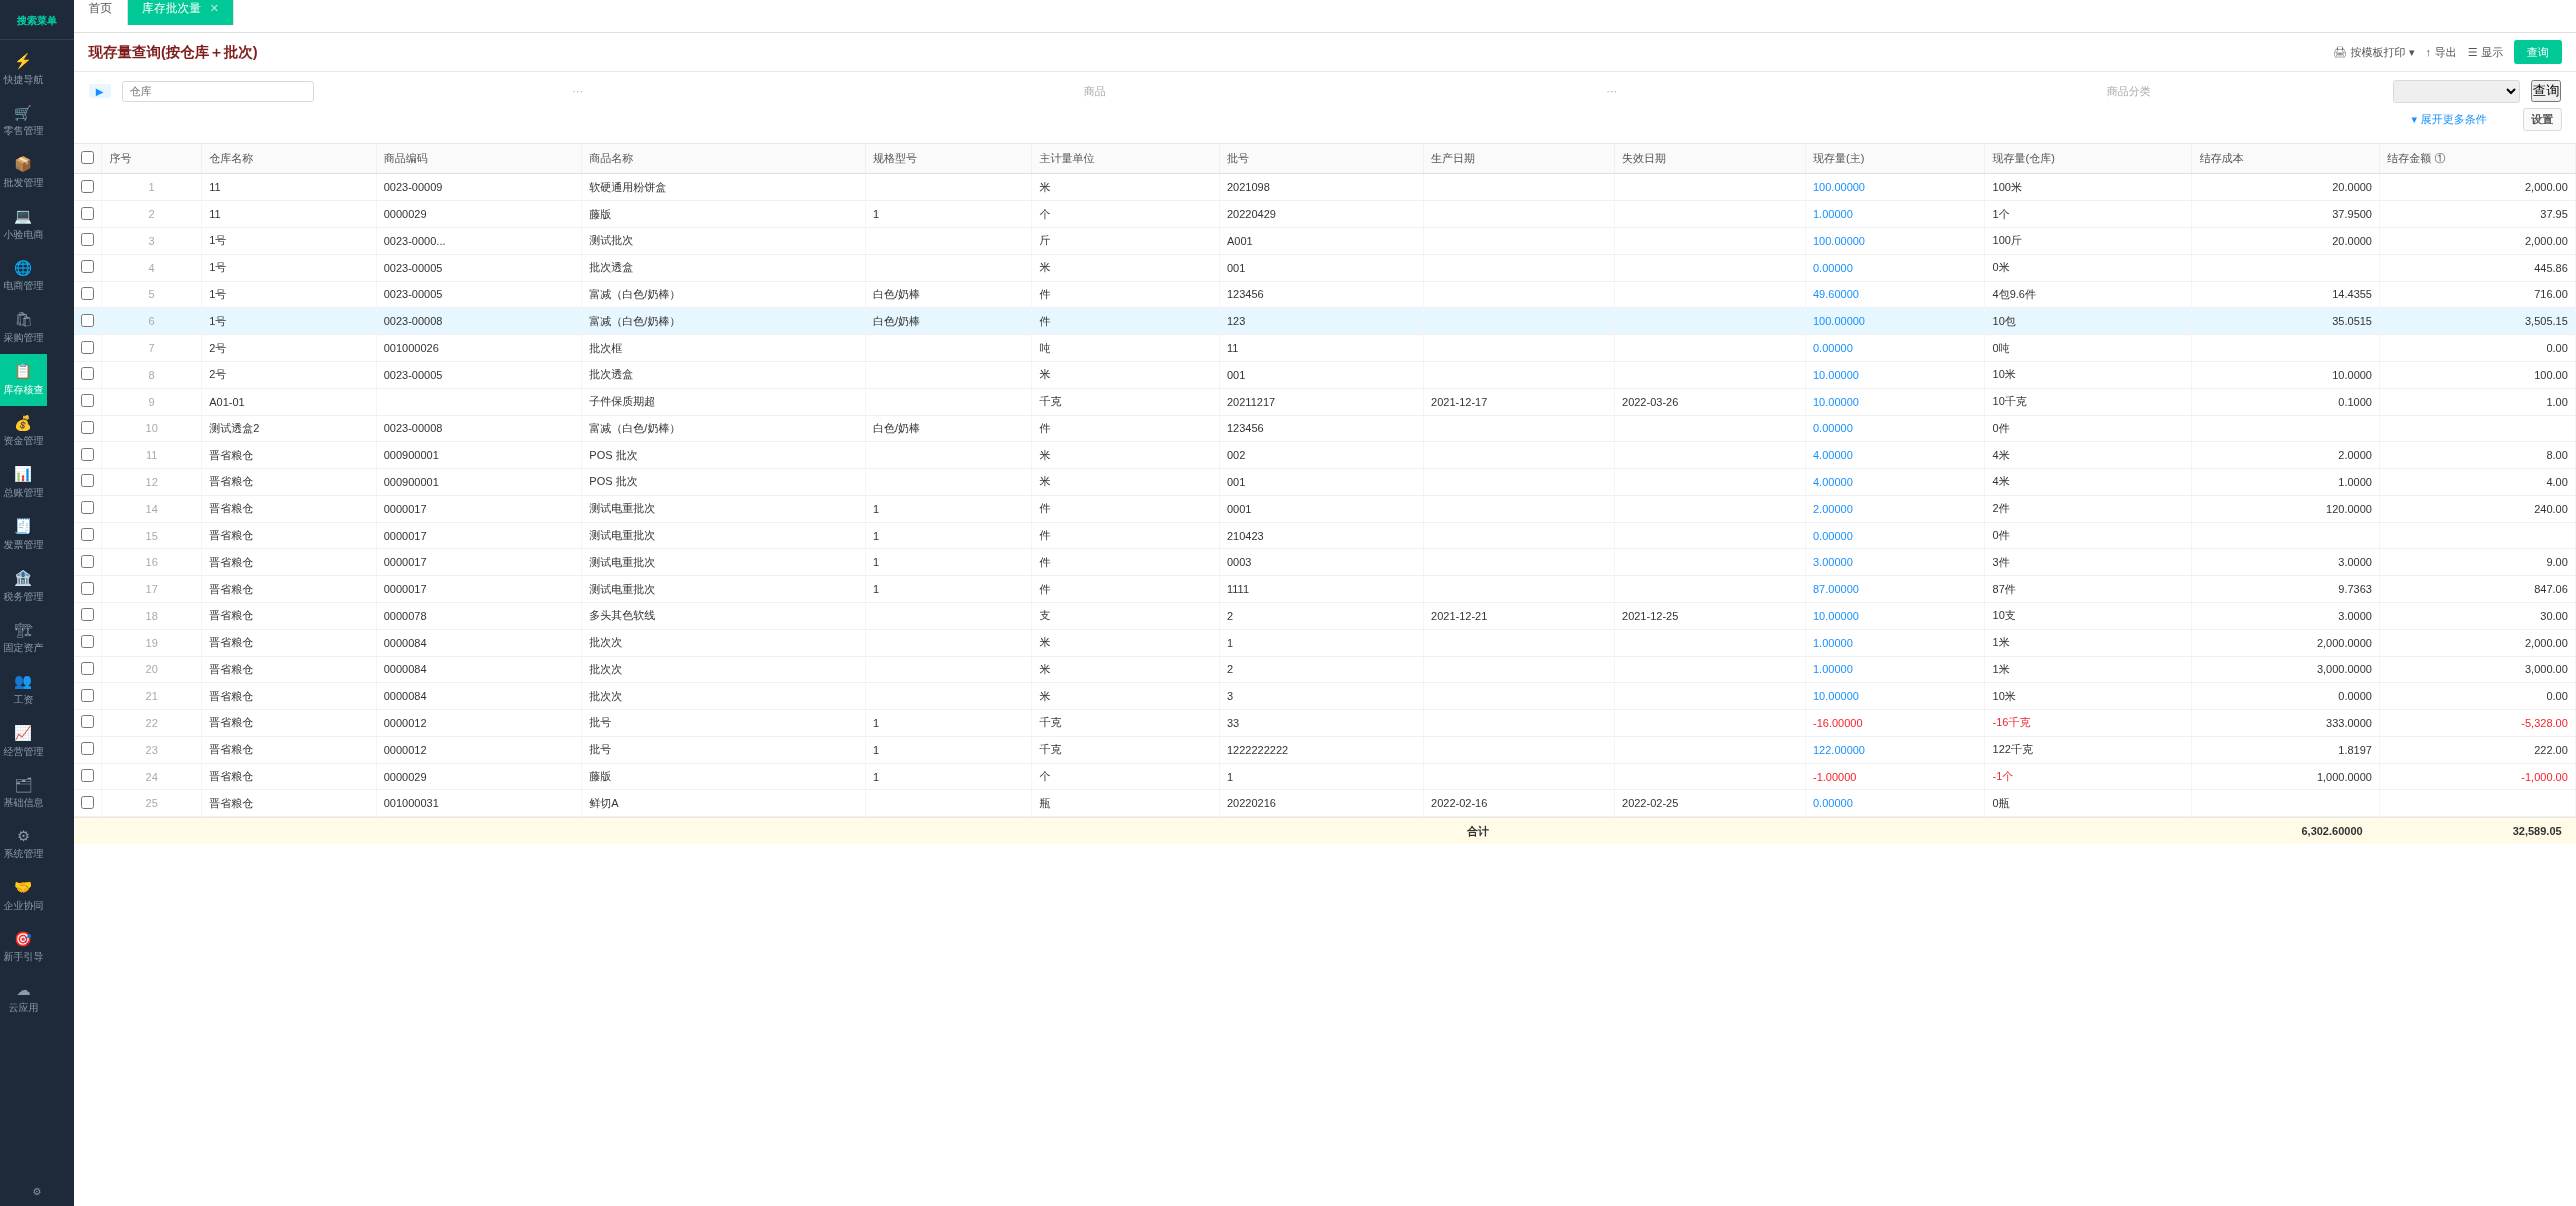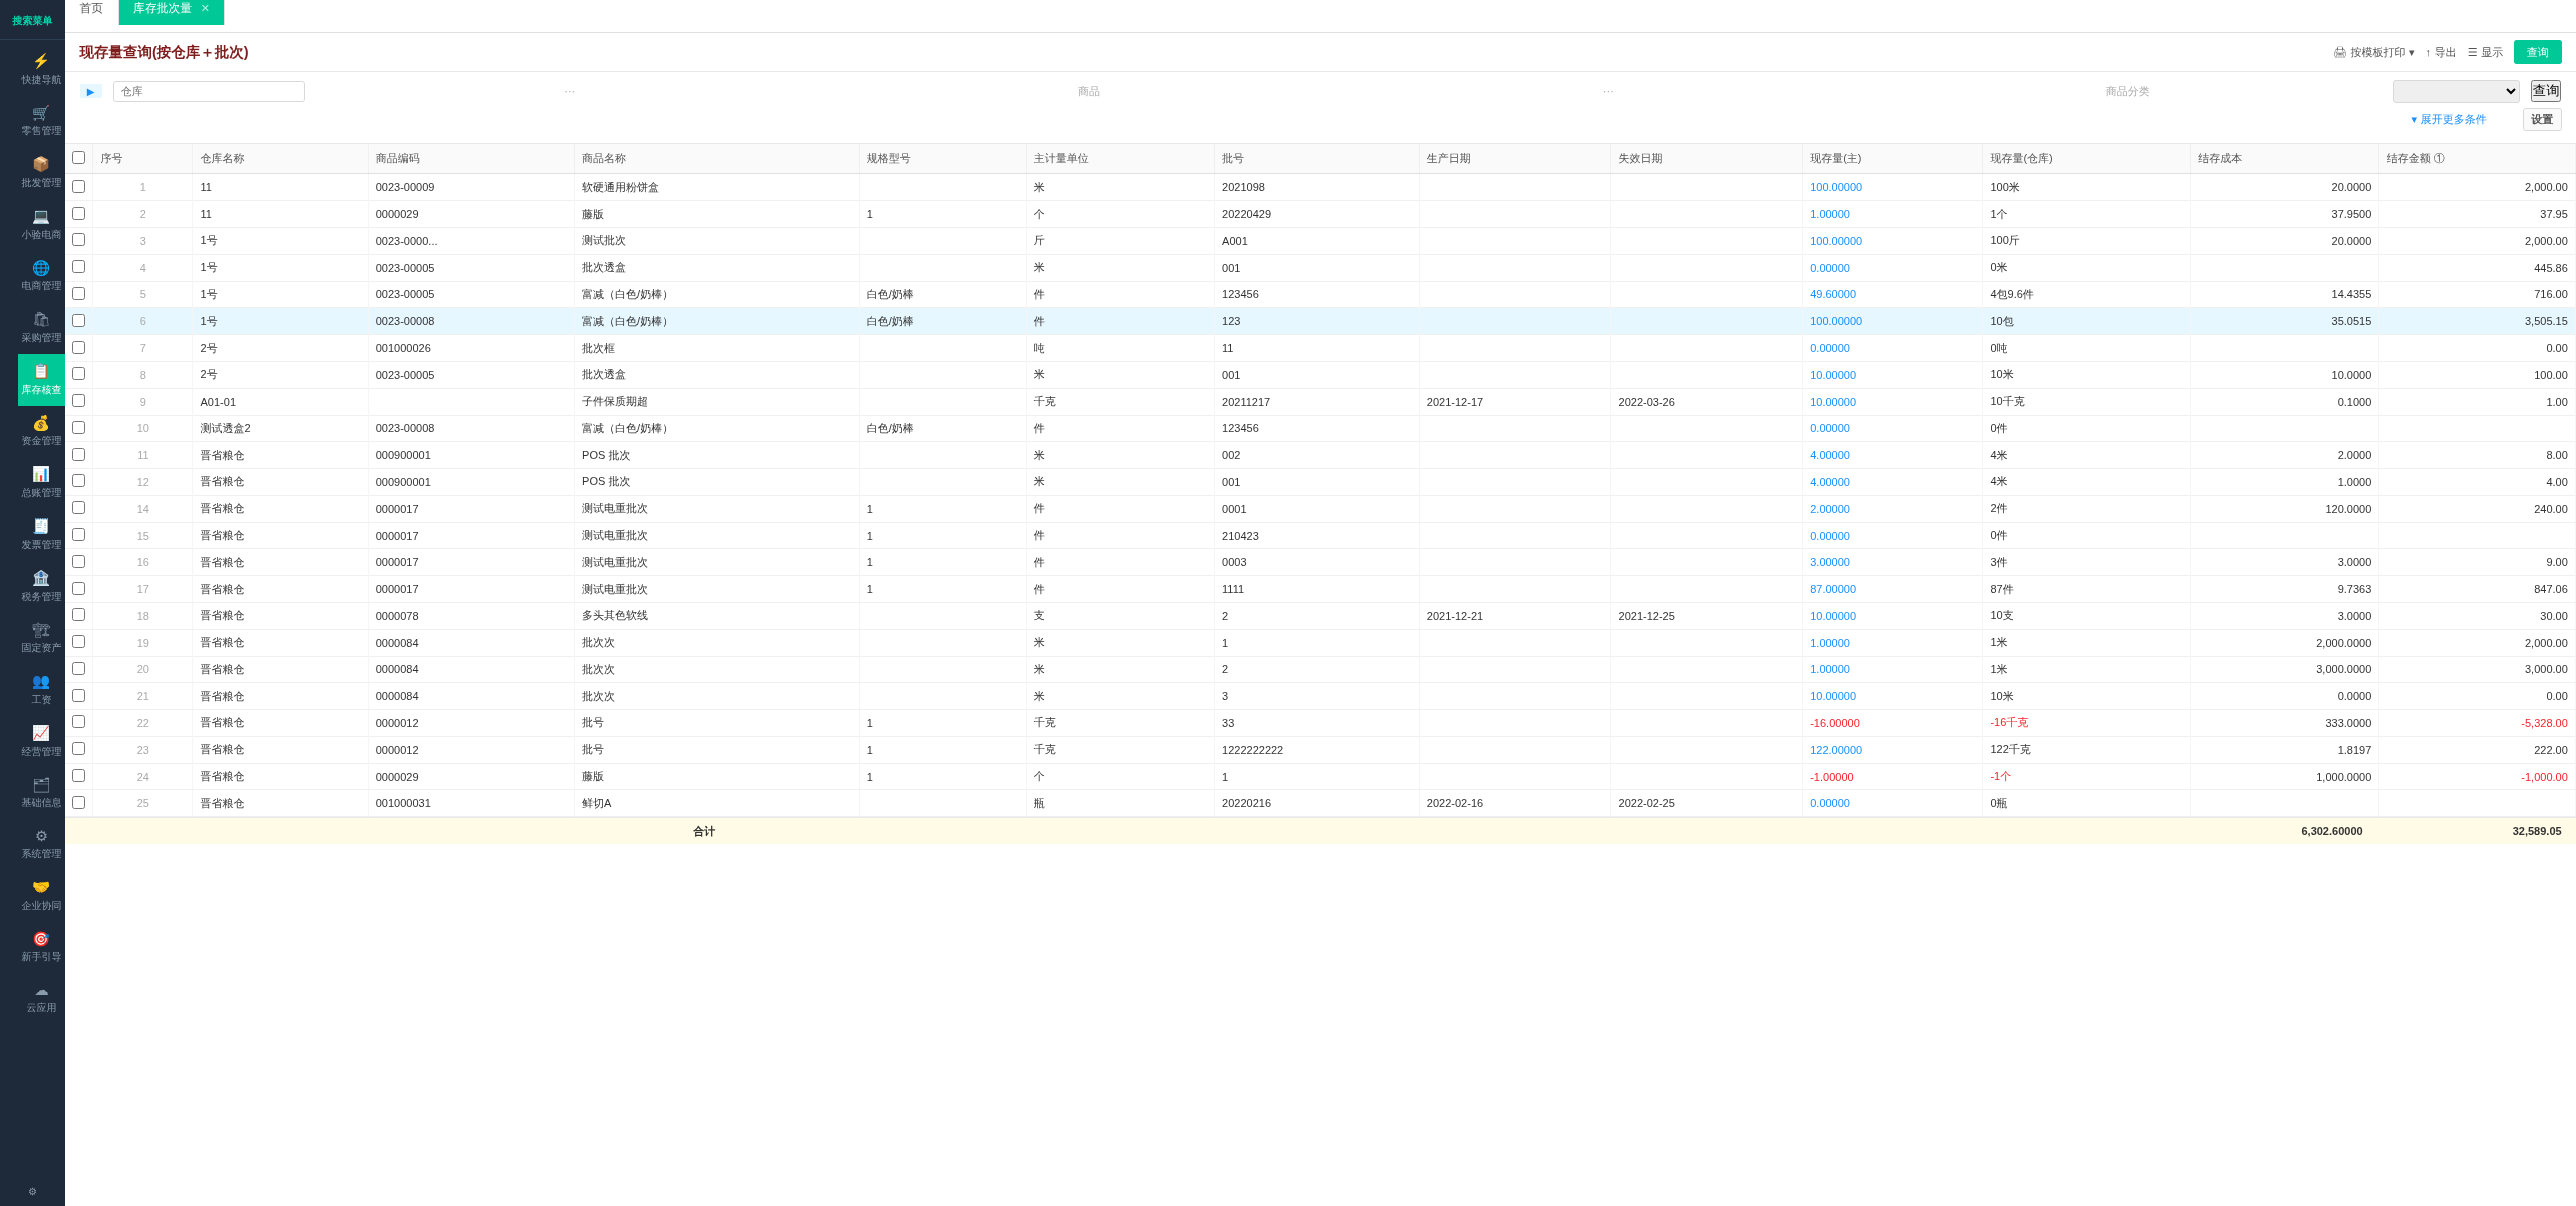--- a/index.html
+++ b/index.html
@@ -1,25 +1,25 @@
 <!DOCTYPE html>
 <html style="font-size:14.5px"><head>
   <meta charset="utf-8">
   <style>
     * { box-sizing: border-box; margin: 0; padding: 0; }
     body { font-family: 'Microsoft YaHei', Arial, sans-serif; font-size: 11px; background: #f0f2f5; display: flex; height: 100vh; overflow: hidden; }
 
     
     .sidebar {
-      width: 65px;
+      width: 74px;
       background: #1e2a3a;
       color: #a0b0c0;
       display: flex;
       flex-direction: column;
-      align-items: flex-end;
+      align-items: flex-start;
       padding-top: 7.2px;
       flex-shrink: 0;
       z-index: 10;
     }
     .sidebar-logo {
       width: 100%;
       text-align: center;
       padding: 7.2px 3.6px 11px;
       font-size: 9px;
       color: #fff;
@@ -813,21 +813,21 @@
       <span style="width:27px"></span>
       <span style="width:27px"></span>
       <span style="width:54px"></span>
       <span style="width:81px"></span>
       <span style="width:90px"></span>
       <span style="width:54px"></span>
       <span style="width:54px"></span>
       <span style="width:72px"></span>
       <span style="width:81px"></span>
       <span style="width:81px"></span>
-      <span style="flex:1; text-align:left; padding-right:7.2px;">合计</span>
+      <span style="flex:1; text-align:center; padding-right:7.2px;">合计</span>
       <span style="width:109px; text-align:right; padding-right:7.2px;">6,302.60000</span>
       <span style="width:90px; text-align:right; padding-right:7.2px;"></span>
       <span style="width:109px; text-align:right; padding-right:7.2px; color:#333;">32,589.05</span>
     </div>
   </div>
 
 </div>
 
 
 </body></html>

